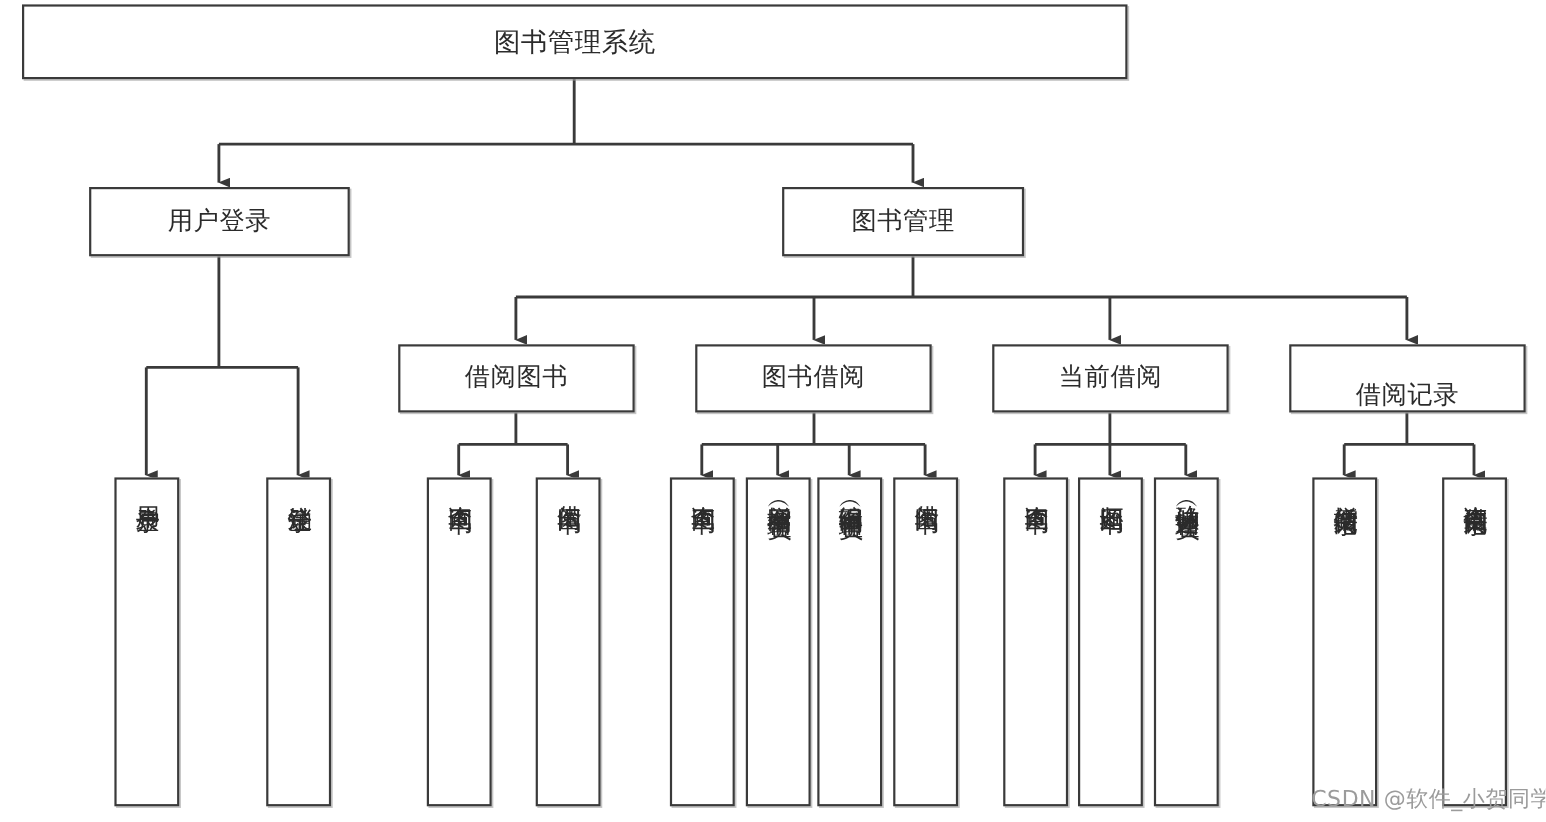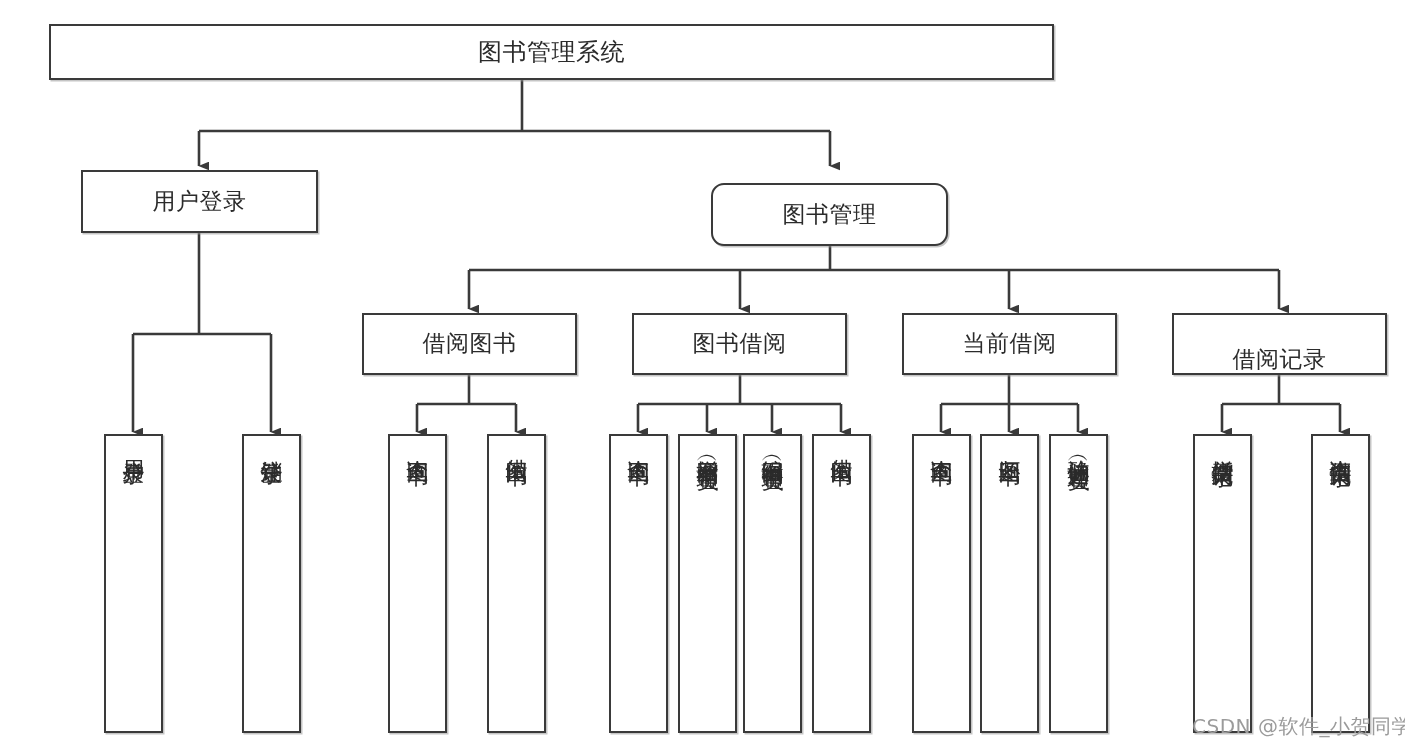--- a/index.html
+++ b/index.html
@@ -122,28 +122,28 @@
       <path d="M 1009,404 L 1009,432" marker-end="url(#arrow)"></path>
       <path d="M 1078,404 L 1078,432" marker-end="url(#arrow)"></path>
 
       <path d="M 1279,375 L 1279,404"></path>
       <path d="M 1222,404 L 1340,404"></path>
       <path d="M 1222,404 L 1222,432" marker-end="url(#arrow)"></path>
       <path d="M 1340,404 L 1340,432" marker-end="url(#arrow)"></path>
     </g>
   </svg>
 
-  <div class="node h" id="node-root" style="left:20px; top:24px; width:1005px; height:56px;margin-left:29px;">
+  <div class="node h" id="node-root" style="left:20px; top:4px; width:1005px; height:68px;">
     <span class="label">图书管理系统</span>
   </div>
 
   <div class="node h" style="left:81px; top:170px; width:237px; height:63px;">
     <span class="label">用户登录</span>
   </div>
-  <div class="node h" style="left:711px; top:183px; width:237px; height:63px;border-radius:13px;">
+  <div class="node h" style="left:711px; top:170px; width:220px; height:63px;">
     <span class="label">图书管理</span>
   </div>
 
   <div class="node h" style="left:362px; top:313px; width:215px; height:62px;">
     <span class="label">借阅图书</span>
   </div>
   <div class="node h" style="left:632px; top:313px; width:215px; height:62px;">
     <span class="label">图书借阅</span>
   </div>
   <div class="node h" style="left:902px; top:313px; width:215px; height:62px;">

